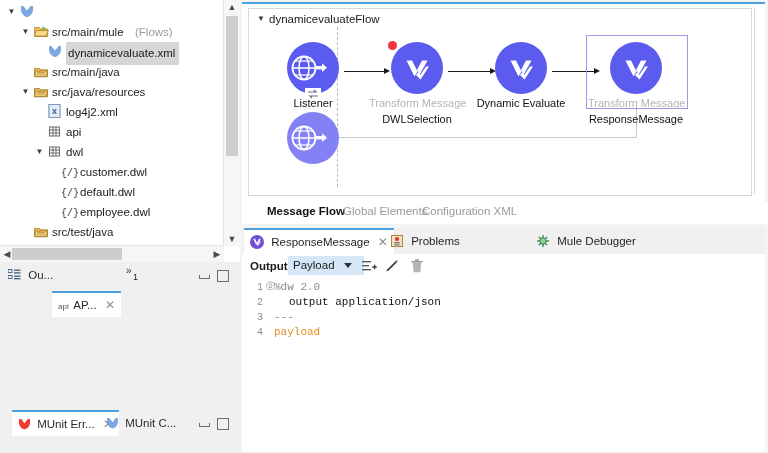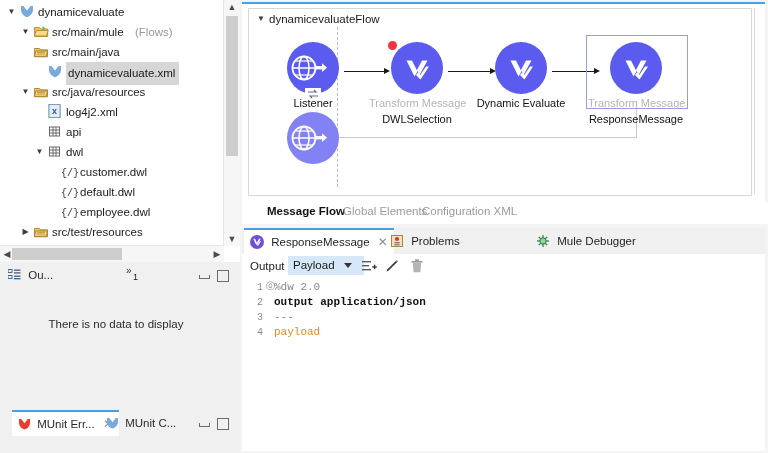--- a/index.html
+++ b/index.html
@@ -91,65 +91,64 @@
   .tb-item{position:absolute;top:4px;font-size:11.5px;color:#1a1a1a;line-height:17px;white-space:nowrap;}
   .combo{position:absolute;top:2px;height:19px;line-height:19px;background:#d6e8f7;padding:0 3px 0 5px;font-size:11.5px;color:#1a1a1a;}
   .combo .cv{display:inline-block;}
   .caret{position:absolute;top:9px;width:0;height:0;border-left:4px solid transparent;border-right:4px solid transparent;border-top:5px solid #333;}
   .code{position:absolute;left:0;top:26px;width:523px;height:171px;background:#ffffff;
         font-family:"Liberation Mono",monospace;font-size:11px;}
   .gutter{position:absolute;left:0;top:0;width:24px;height:171px;text-align:right;color:#8c8c8c;font-size:10px;}
   .gl{height:15px;line-height:15px;padding-right:3px;}
   .cline{position:absolute;left:32px;height:15px;line-height:15px;white-space:pre;}
   .c-gray{color:#8a8a8a;}
-  .c-key{color:#111;font-weight:bold;}
+  .c-key{color:#111;font-weight:normal;margin-left:15px;}
   .c-orange{color:#e08a1e;}
   .foldmark{position:absolute;left:24px;width:8px;height:15px;line-height:15px;font-size:9px;color:#8a8a8a;}
   .divider-v{position:absolute;background:#dcdcdc;}
 </style>
 </head>
 <body>
 
 <div class="app">
 
   <div class="left-col">
 
     <div class="explorer">
       <div class="tree" id="tree">
           <div class="trow">
             <span class="twist" style="left: 6px;">▼</span>
             <span class="ticon" style="left: 20px;"><svg width="14" height="13" viewBox="0 0 14 13">
                 <path d="M1 1 L3.4 1 L7 5.6 L10.6 1 L13 1 L13 4.6 C13 8.4 10.4 11.2 7 12.2 C3.6 11.2 1 8.4 1 4.6 Z" fill="#79a9df"></path>
               </svg></span>
-            <span class="lbl" style="left: 38px;">dynamicevaluate</span>
           </div>
           <div class="trow">
             <span class="twist" style="left: 20px;">▼</span>
             <span class="ticon" style="left: 34px;"><svg width="15" height="13" viewBox="0 0 15 13">
                 <path d="M0.5 2.5 h5 l1.2 1.5 h7 v7.5 h-13 z" fill="#f0c060" stroke="#b08020" stroke-width="0.8"></path>
                 <path d="M2.2 5.5 h12 l-1.8 5.5 h-12 z" fill="#f7d98a" stroke="#b08020" stroke-width="0.8"></path>
                 <path d="M8.5 1 l3 2.3 l-3 2.3 z" fill="#5fbf5f"></path>
               </svg></span>
             <span class="lbl" style="left: 52px;">src/main/mule</span>
             <span class="lbl muted" style="left: 135px;">(Flows)</span>
           </div>
+          <div class="trow sel">
+            <span class="ticon" style="left: 48px;"><svg width="14" height="13" viewBox="0 0 14 13">
+                <path d="M1 1 L3.4 1 L7 5.6 L10.6 1 L13 1 L13 4.6 C13 8.4 10.4 11.2 7 12.2 C3.6 11.2 1 8.4 1 4.6 Z" fill="#79a9df"></path>
+              </svg></span>
+            <span class="lbl" style="left: 66px;">dynamicevaluate.xml</span>
+          </div>
           <div class="trow">
             <span class="ticon" style="left: 34px;"><svg width="14" height="13" viewBox="0 0 14 13">
                 <path d="M0.5 3.5 h5 l1 1.3 h7 v7 h-13 z" fill="#f0c060" stroke="#a07820" stroke-width="0.8"></path>
                 <path d="M1.8 6 h11.7 l-1.6 5.3 h-11.4 z" fill="#f7d98a" stroke="#a07820" stroke-width="0.8"></path>
                 <line x1="3" y1="7.3" x2="11" y2="7.3" stroke="#a07820" stroke-width="0.7"></line>
                 <line x1="2.6" y1="9" x2="10.6" y2="9" stroke="#a07820" stroke-width="0.7"></line>
               </svg></span>
             <span class="lbl" style="left: 52px;">src/main/java</span>
-          </div>
-          <div class="trow sel">
-            <span class="ticon" style="left: 48px;"><svg width="14" height="13" viewBox="0 0 14 13">
-                <path d="M1 1 L3.4 1 L7 5.6 L10.6 1 L13 1 L13 4.6 C13 8.4 10.4 11.2 7 12.2 C3.6 11.2 1 8.4 1 4.6 Z" fill="#79a9df"></path>
-              </svg></span>
-            <span class="lbl" style="left: 66px;">dynamicevaluate.xml</span>
           </div>
           <div class="trow">
             <span class="twist" style="left: 20px;">▼</span>
             <span class="ticon" style="left: 34px;"><svg width="14" height="13" viewBox="0 0 14 13">
                 <path d="M0.5 3.5 h5 l1 1.3 h7 v7 h-13 z" fill="#f0c060" stroke="#a07820" stroke-width="0.8"></path>
                 <path d="M1.8 6 h11.7 l-1.6 5.3 h-11.4 z" fill="#f7d98a" stroke="#a07820" stroke-width="0.8"></path>
                 <line x1="3" y1="7.3" x2="11" y2="7.3" stroke="#a07820" stroke-width="0.7"></line>
                 <line x1="2.6" y1="9" x2="10.6" y2="9" stroke="#a07820" stroke-width="0.7"></line>
               </svg></span>
             <span class="lbl" style="left: 52px;">src/java/resources</span>
@@ -193,20 +192,29 @@
             <span class="ticon" style="left: 62px;"><svg width="16" height="13" viewBox="0 0 16 13">
                 <text x="8" y="10.5" font-size="10" font-family="Liberation Mono" text-anchor="middle" fill="#3a3a3a">{/}</text>
               </svg></span>
             <span class="lbl" style="left: 80px;">default.dwl</span>
           </div>
           <div class="trow">
             <span class="ticon" style="left: 62px;"><svg width="16" height="13" viewBox="0 0 16 13">
                 <text x="8" y="10.5" font-size="10" font-family="Liberation Mono" text-anchor="middle" fill="#3a3a3a">{/}</text>
               </svg></span>
             <span class="lbl" style="left: 80px;">employee.dwl</span>
+          </div>
+          <div class="trow">
+            <span class="ticon" style="left: 34px;"><svg width="14" height="13" viewBox="0 0 14 13">
+                <path d="M0.5 3.5 h5 l1 1.3 h7 v7 h-13 z" fill="#f0c060" stroke="#a07820" stroke-width="0.8"></path>
+                <path d="M1.8 6 h11.7 l-1.6 5.3 h-11.4 z" fill="#f7d98a" stroke="#a07820" stroke-width="0.8"></path>
+                <line x1="3" y1="7.3" x2="11" y2="7.3" stroke="#a07820" stroke-width="0.7"></line>
+                <line x1="2.6" y1="9" x2="10.6" y2="9" stroke="#a07820" stroke-width="0.7"></line>
+              </svg></span>
+            <span class="lbl" style="left: 52px;">src/test/java</span>
           </div>
           <div class="trow">
             <span class="twist" style="left: 20px;">▶</span>
             <span class="ticon" style="left: 34px;"><svg width="14" height="13" viewBox="0 0 14 13">
                 <path d="M0.5 3.5 h5 l1 1.3 h7 v7 h-13 z" fill="#f0c060" stroke="#a07820" stroke-width="0.8"></path>
                 <path d="M1.8 6 h11.7 l-1.6 5.3 h-11.4 z" fill="#f7d98a" stroke="#a07820" stroke-width="0.8"></path>
                 <line x1="3" y1="7.3" x2="11" y2="7.3" stroke="#a07820" stroke-width="0.7"></line>
                 <line x1="2.6" y1="9" x2="10.6" y2="9" stroke="#a07820" stroke-width="0.7"></line>
               </svg></span>
             <span class="lbl" style="left: 52px;">src/test/resources</span>
@@ -246,23 +254,20 @@
           <span class="tabx">✕</span>
         </div>
         <div class="chevmore" style="left:126px;top:3px;">»</div>
         <div style="position:absolute;left:133px;top:10px;font-size:9px;color:#222;">1</div>
         <div class="vmin" style="left:197px;top:7px;">
           <i style="width:9px;height:3px;border:1px solid #6d6d6d;border-top:none;margin:6px 0 0 2px;"></i>
         </div>
         <div class="vmax" style="left:216px;top:7px;">
           <i style="width:10px;height:10px;border:1px solid #6d6d6d;margin:1px 0 0 1px;"></i>
         </div>
-      </div>
-      <div class="outline-body">
-        <div class="nodata">There is no data to display</div>
       </div>
     </div>
 
     <div class="munit">
       <div class="panel-tabs" style="top:0;background:#f0f0f0;">
         <div class="vtab active" style="left:12px;">
           <span style="display:inline-block;width:13px;height:12px;vertical-align:-2px;margin-right:3px;">
             <svg width="13" height="12" viewBox="0 0 13 12">
               <path d="M1 1 L3.2 1 L6.5 5.2 L9.8 1 L12 1 L12 4.4 C12 8 9.6 10.6 6.5 11.4 C3.4 10.6 1 8 1 4.4 Z" fill="#ef3b2d"></path>
             </svg>
@@ -435,21 +440,21 @@
               </g>
               <circle cx="7" cy="7" r="3.2" fill="#8fd49b" stroke="#2d7a3e"></circle>
             </svg>
           </span>
           <span>Mule Debugger</span>
         </div>
       </div>
 
       <div class="dw-body">
         <div class="dw-toolbar">
-          <div class="tb-item" style="left:8px;">Output</div>
+          <div class="tb-item" style="left:8px;font-weight:bold;">Output</div>
           <div class="combo" style="left:46px;width:68px;">
             <span class="cv">Payload</span>
           </div>
           <div class="caret" style="left:102px;"></div>
           <div style="position:absolute;left:120px;top:5px;">
             <svg width="15" height="14" viewBox="0 0 15 14">
               <rect x="0" y="2" width="9" height="1.4" fill="#5b5b5b"></rect>
               <rect x="0" y="6" width="7" height="1.4" fill="#5b5b5b"></rect>
               <rect x="0" y="10" width="9" height="1.4" fill="#5b5b5b"></rect>
               <rect x="10.3" y="7.3" width="4.5" height="1.4" fill="#3a3a3a"></rect>

